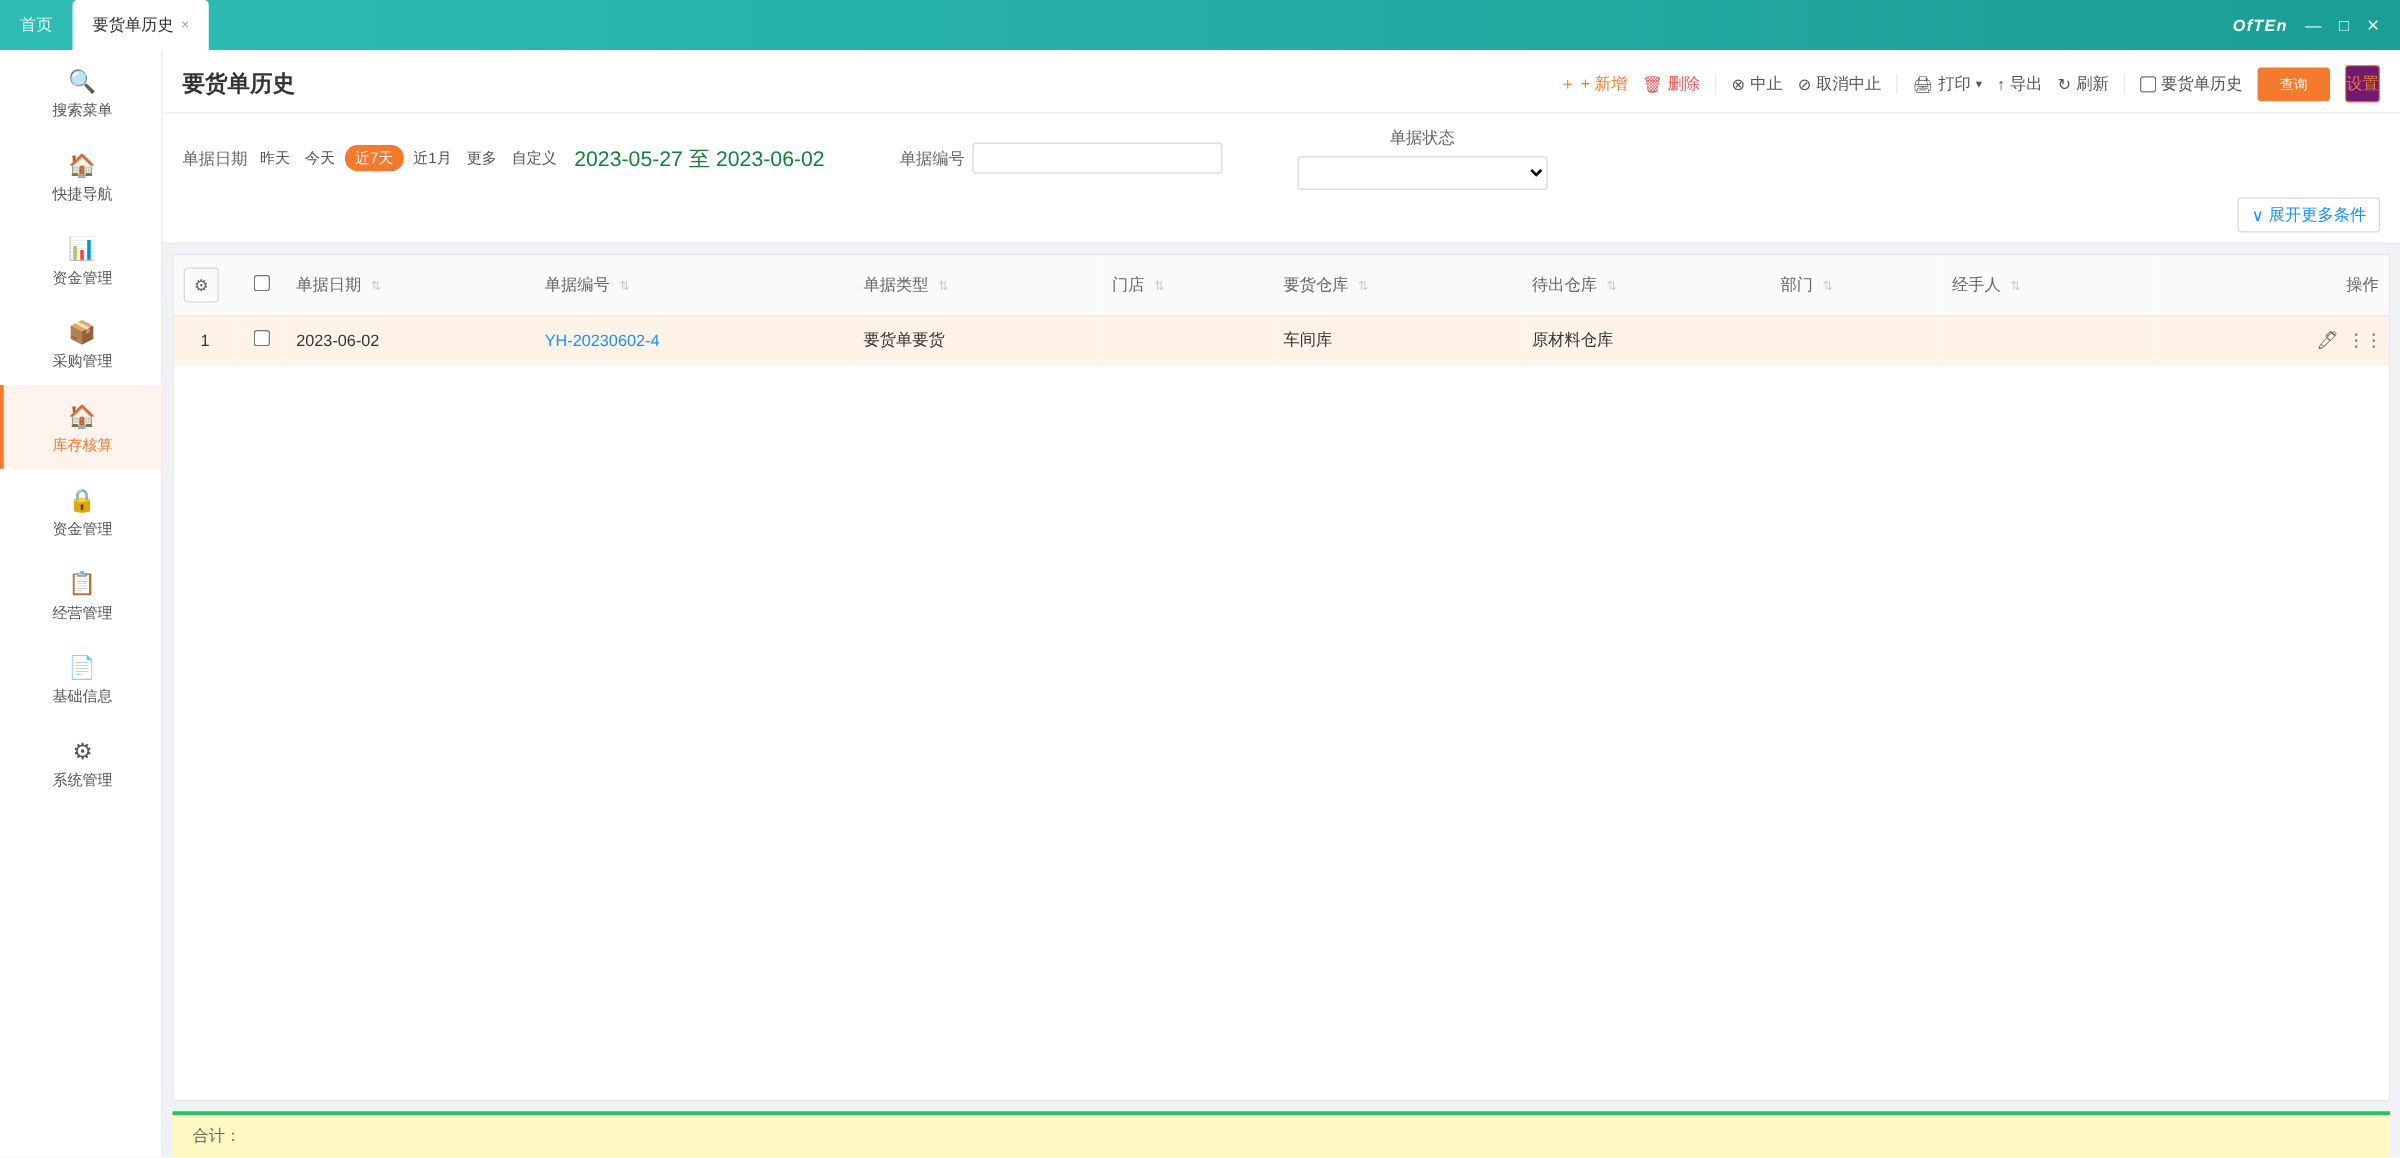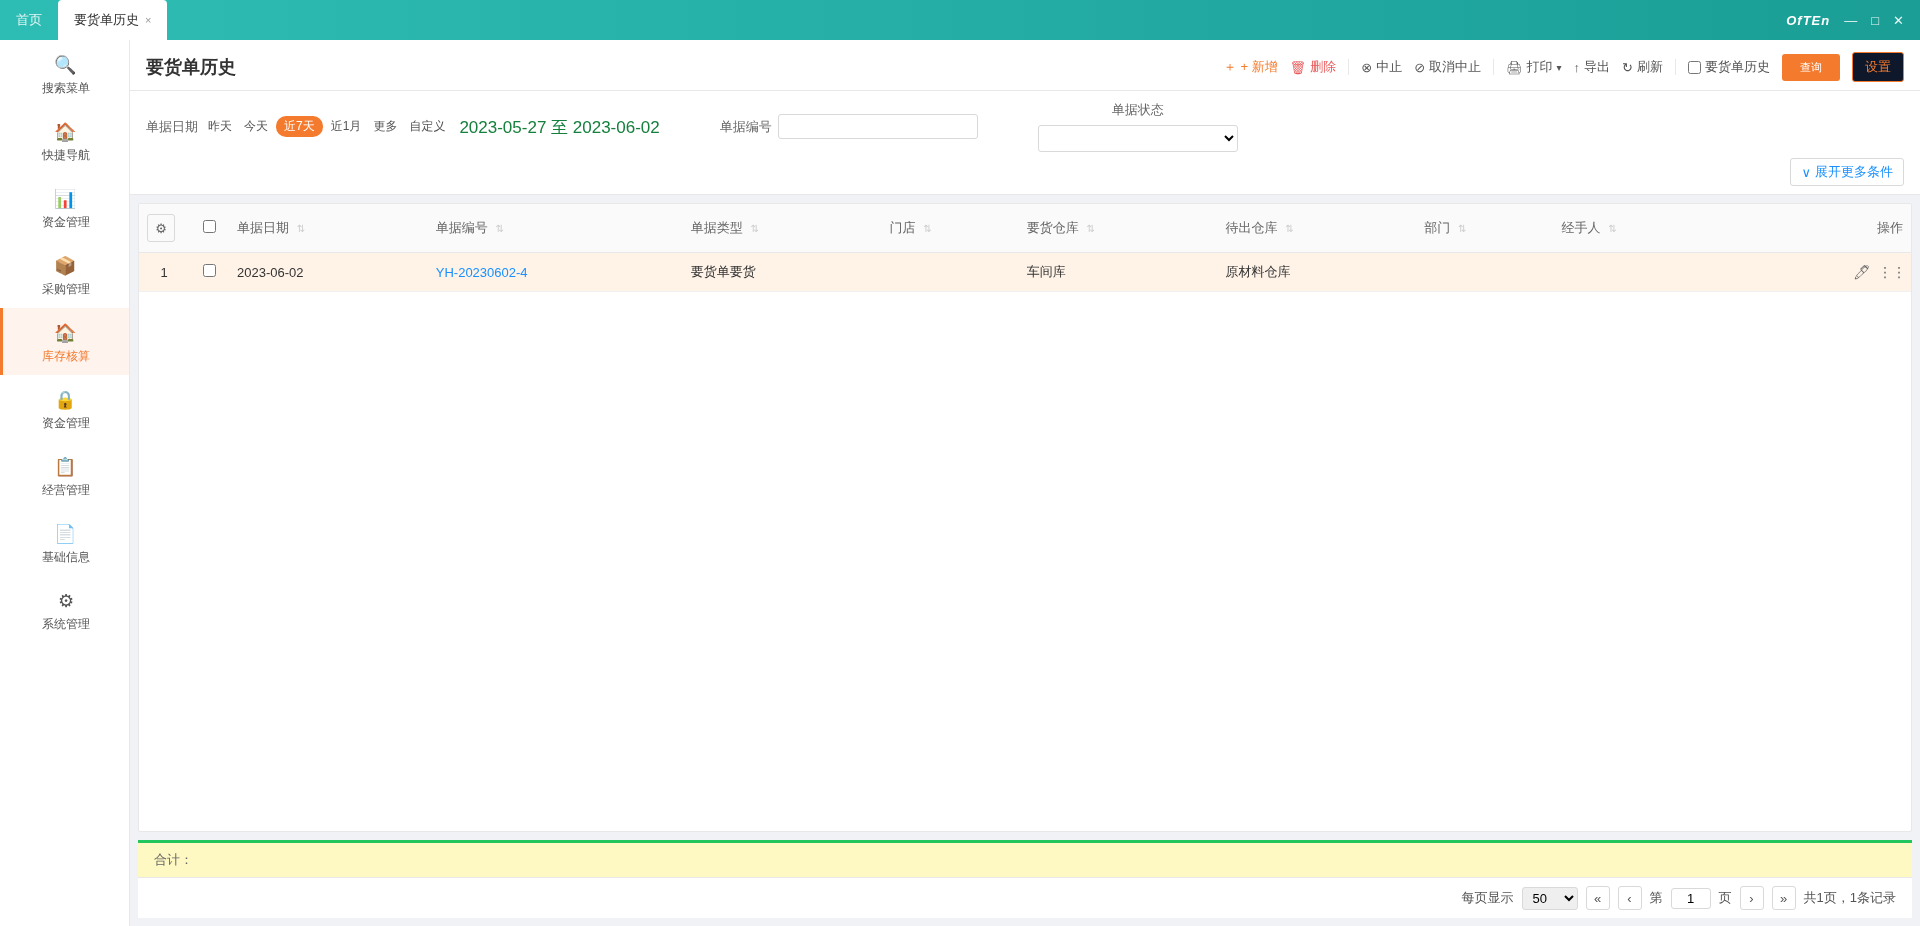--- a/index.html
+++ b/index.html
@@ -126,24 +126,24 @@
     .btn-orange {
       background: #f47a2d;
       color: #fff;
       border: none;
       padding: 6px 18px;
       border-radius: 3px;
       cursor: pointer;
       font-size: 11px;
     }
     .btn-outline-orange {
-      background: #0f172a;
+      background: #701a75;
       color: #f47a2d;
       border: 1px solid #f47a2d;
-      padding: 5px 12px;
+      padding: 5px 0;
       border-radius: 3px;
       cursor: pointer;
       font-size: 13px;
     }
     .show-detail {
       display: flex;
       align-items: center;
       gap: 4px;
       font-size: 13px;
       color: #555;
@@ -580,32 +580,15 @@
             </td>
           </tr>
         </tbody>
       </table>
     </div>
 
     <div class="table-footer">
       <span class="footer-summary">合计：</span>
     </div>
 
-    <div class="pagination-bar">
-      <span>每页显示</span>
-      <select class="pagination-select">
-        <option>10</option>
-        <option>20</option>
-        <option selected="">50</option>
-        <option>100</option>
-      </select>
-      <div class="page-btn">«</div>
-      <div class="page-btn">‹</div>
-      <span>第</span>
-      <input class="page-input" type="text" value="1" style="">
-      <span>页</span>
-      <div class="page-btn">›</div>
-      <div class="page-btn">»</div>
-      <span>共1页，1条记录</span>
-    </div>
 
   </div>
 </div>
 
 </body></html>

